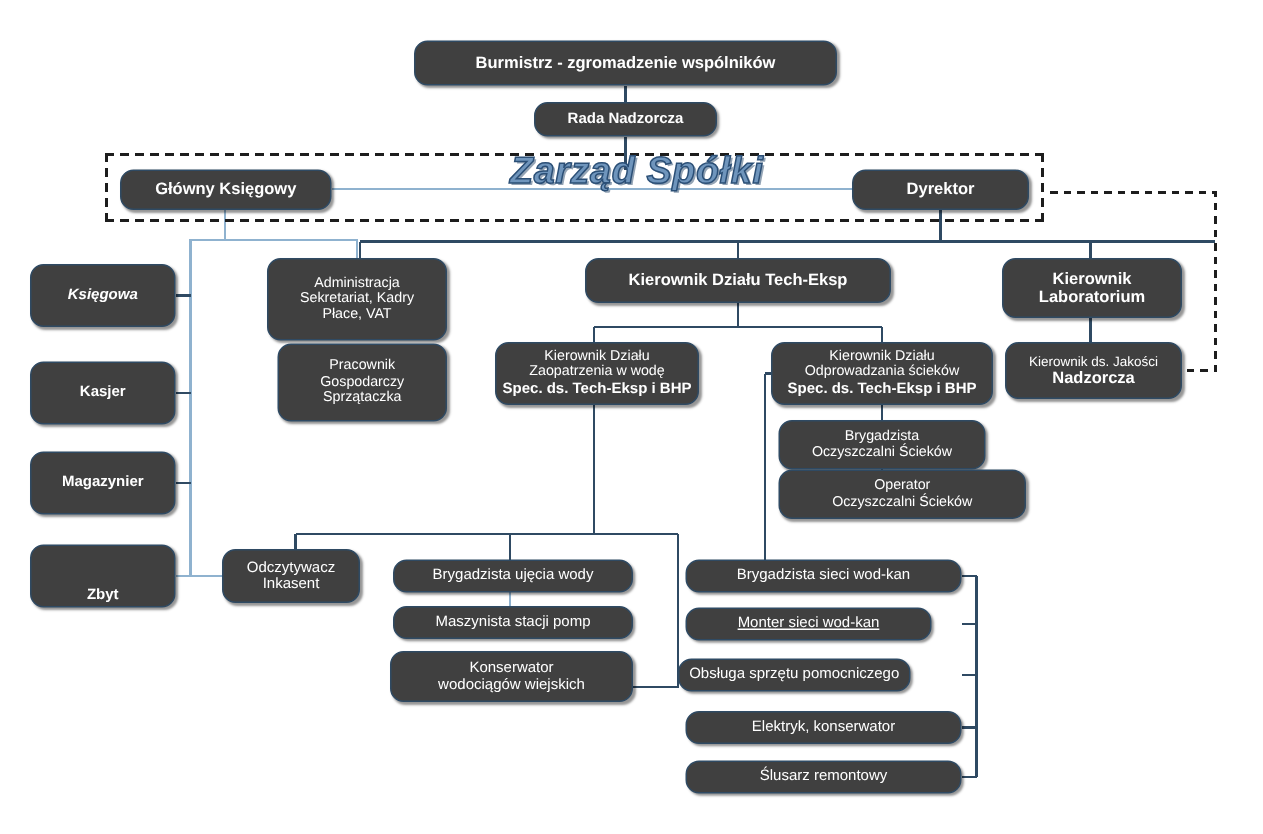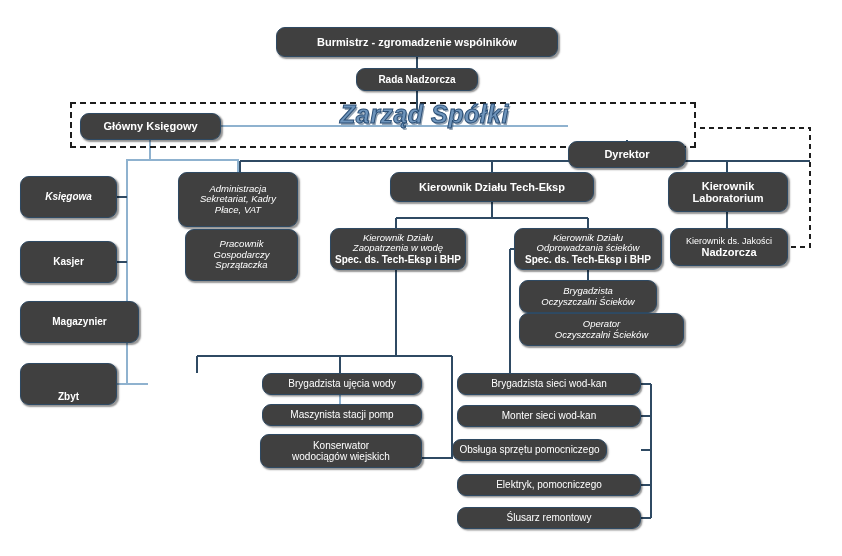--- a/index.html
+++ b/index.html
@@ -43,21 +43,21 @@
   }
   .node .lines {
     width: 100%;
   }
   .node .l {
     display: block;
     white-space: nowrap;
   }
   .s11 { font-size: 11px; }
   .s10 { font-size: 10px; }
-  .s95 { font-size: 9.5px; font-style: italic; }
+  .s95 { font-size: 9.5px; }
   .s9  { font-size: 9px; }
   .s85 { font-size: 10px; }
   .bold { font-weight: bold; }
   .norm { font-weight: normal; }
 
   
   .dash-frame {
     position: absolute;
     box-sizing: border-box;
     border: 2px dashed #1d1d1d;
@@ -179,39 +179,39 @@
       <span class="l s10 bold">Rada Nadzorcza</span>
     </span>
   </div>
 
   <div class="node" style="left:80px; top:113px; width:141px; height:27px;">
     <span class="lines">
       <span class="l s11 bold">Główny Księgowy</span>
     </span>
   </div>
 
-  <div class="node" style="left:568px; top:113px; width:118px; height:27px;margin-top:28px;">
+  <div class="node" style="left:568px; top:113px; width:118px; height:27px;">
     <span class="lines">
       <span class="l s11 bold">Dyrektor</span>
     </span>
   </div>
 
   <div class="node" style="left:20px; top:176px; width:97px; height:42px;font-style:italic;">
     <span class="lines">
       <span class="l s10 bold">Księgowa</span>
     </span>
   </div>
 
   <div class="node" style="left:20px; top:241px; width:97px; height:42px;">
     <span class="lines">
       <span class="l s10 bold">Kasjer</span>
     </span>
   </div>
 
-  <div class="node" style="left:20px; top:301px; width:119px; height:42px;">
+  <div class="node" style="left:20px; top:301px; width:97px; height:42px;">
     <span class="lines">
       <span class="l s10 bold">Magazynier</span>
     </span>
   </div>
 
   <div class="node" style="left:20px; top:363px; width:97px; height:42px;align-items:flex-end;">
     <span class="lines">
       <span class="l s10 bold">Zbyt</span>
     </span>
   </div>
@@ -275,20 +275,26 @@
     </span>
   </div>
 
   <div class="node" style="left:519px; top:313px; width:165px; height:33px;">
     <span class="lines">
       <span class="l s95 norm">Operator</span>
       <span class="l s95 norm">Oczyszczalni Ścieków</span>
     </span>
   </div>
 
+  <div class="node" style="left:148px; top:366px; width:92px; height:36px;">
+    <span class="lines">
+      <span class="l s10 norm">Odczytywacz</span>
+      <span class="l s10 norm">Inkasent</span>
+    </span>
+  </div>
 
   <div class="node" style="left:262px; top:373px; width:160px; height:22px;">
     <span class="lines">
       <span class="l s10 norm">Brygadzista ujęcia wody</span>
     </span>
   </div>
 
   <div class="node" style="left:262px; top:404px; width:160px; height:22px;">
     <span class="lines">
       <span class="l s10 norm">Maszynista stacji pomp</span>
@@ -301,35 +307,35 @@
       <span class="l s10 norm">wodociągów wiejskich</span>
     </span>
   </div>
 
   <div class="node" style="left:457px; top:373px; width:184px; height:22px;">
     <span class="lines">
       <span class="l s10 norm">Brygadzista sieci wod-kan</span>
     </span>
   </div>
 
-  <div class="node" style="left:457px; top:405px; width:184px; height:22px;">
+  <div class="node" style="left:457px; top:405px; width:164px; height:22px;text-decoration:underline;">
     <span class="lines">
       <span class="l s10 norm">Monter sieci wod-kan</span>
     </span>
   </div>
 
   <div class="node" style="left:452px; top:439px; width:155px; height:22px;">
     <span class="lines">
       <span class="l s10 norm">Obsługa sprzętu pomocniczego</span>
     </span>
   </div>
 
   <div class="node" style="left:457px; top:474px; width:184px; height:22px;">
     <span class="lines">
-      <span class="l s10 norm">Elektryk, pomocniczego</span>
+      <span class="l s10 norm">Elektryk, konserwator</span>
     </span>
   </div>
 
   <div class="node" style="left:457px; top:507px; width:184px; height:22px;">
     <span class="lines">
       <span class="l s10 norm">Ślusarz remontowy</span>
     </span>
   </div>
 
 </div>

